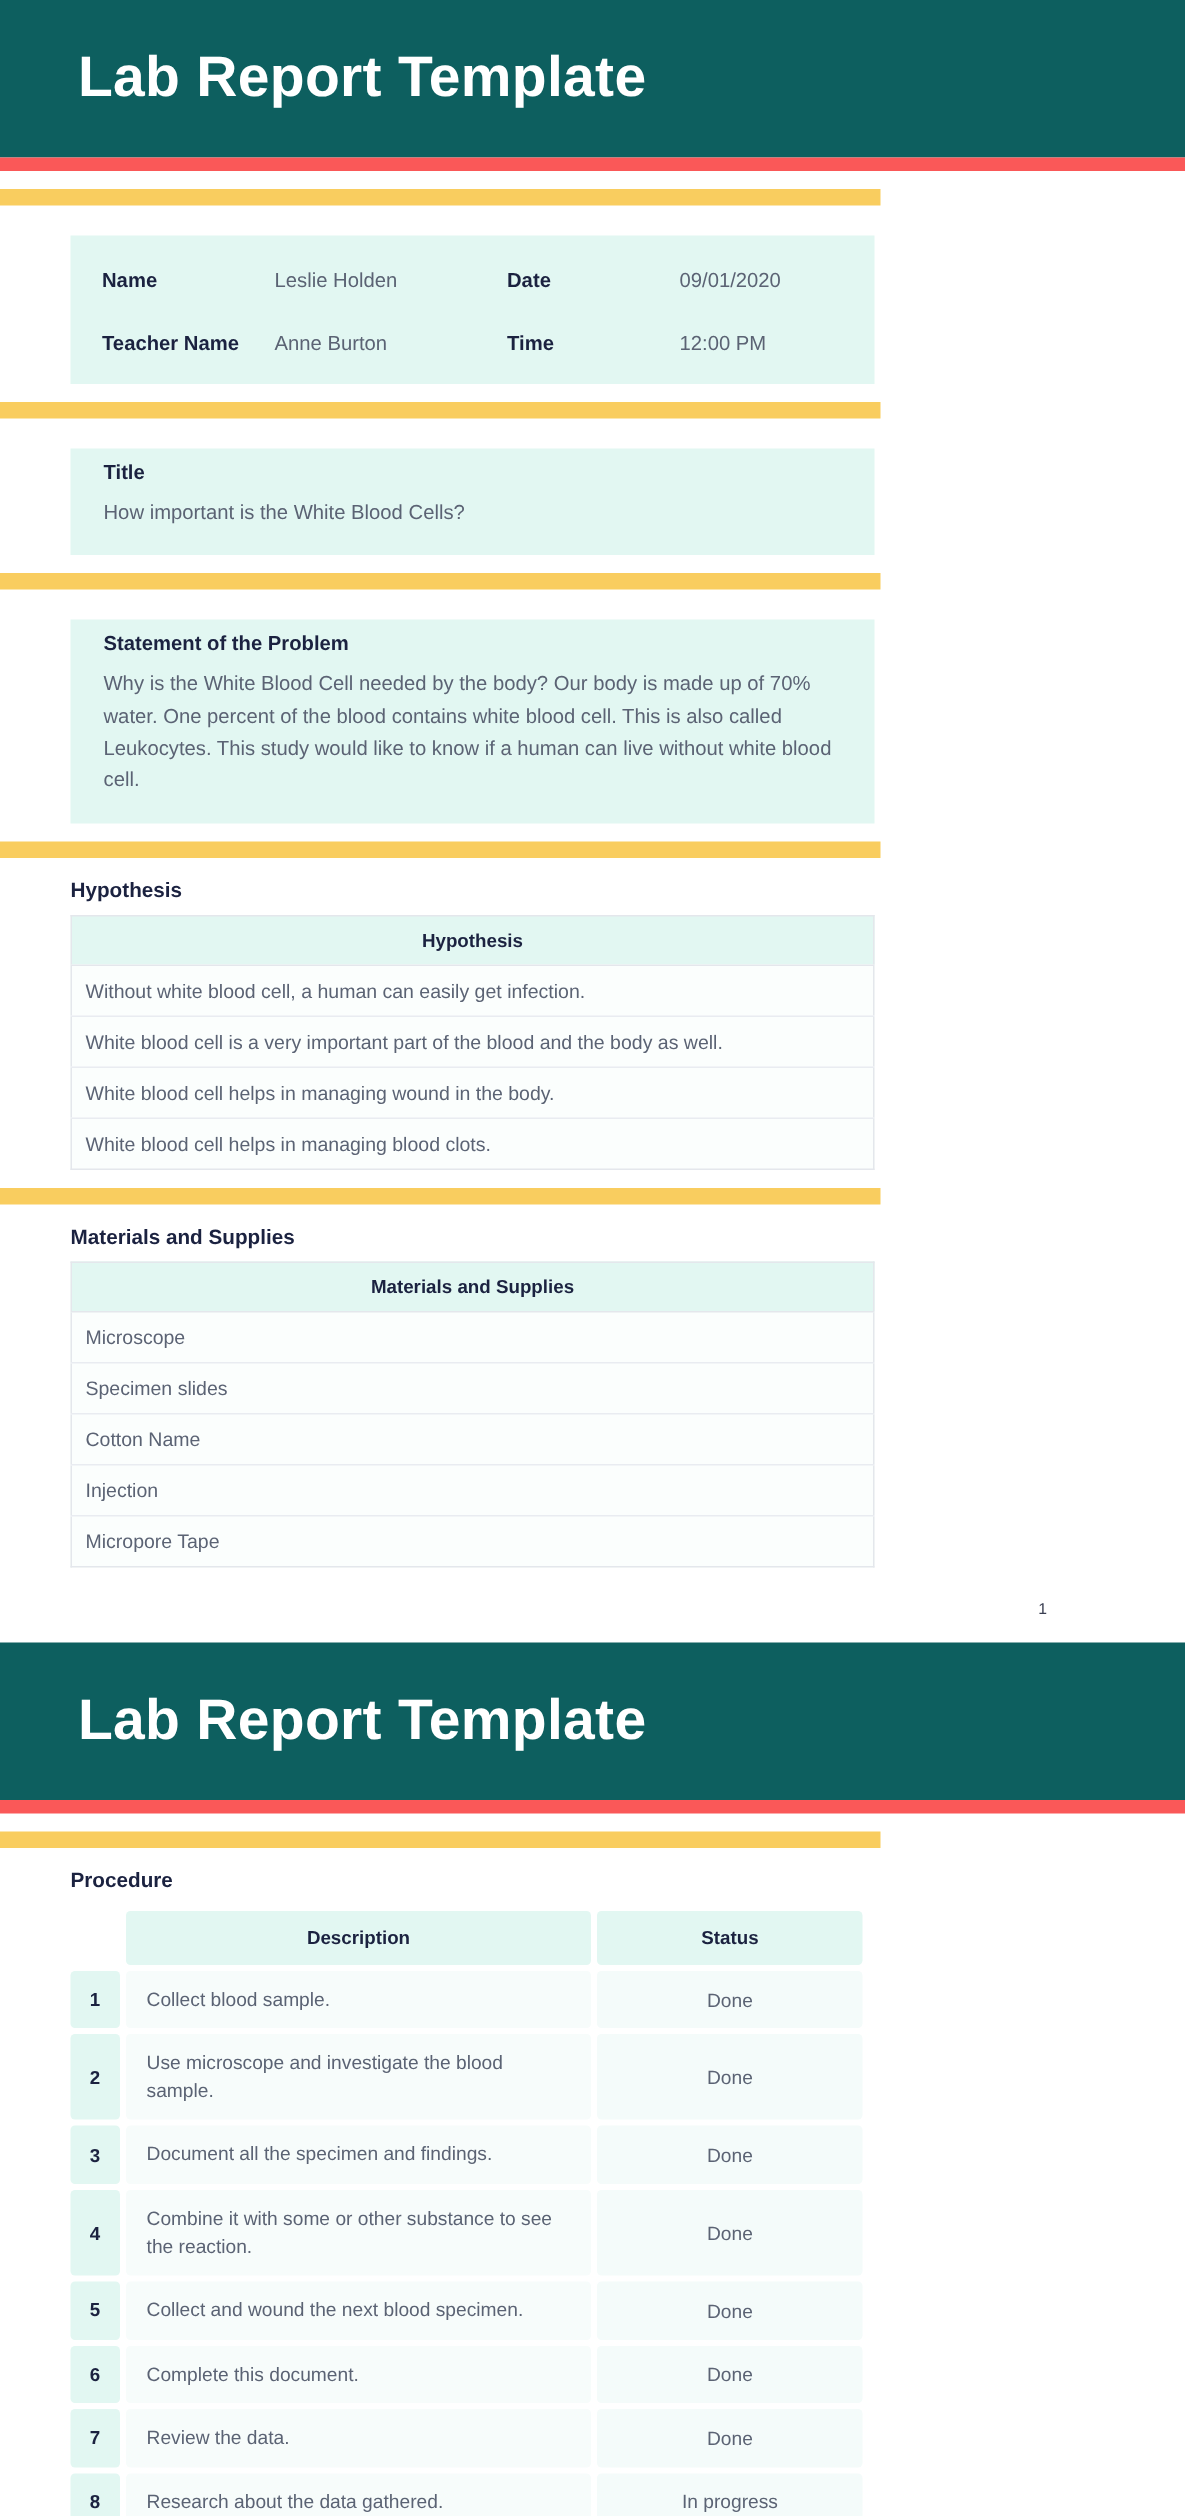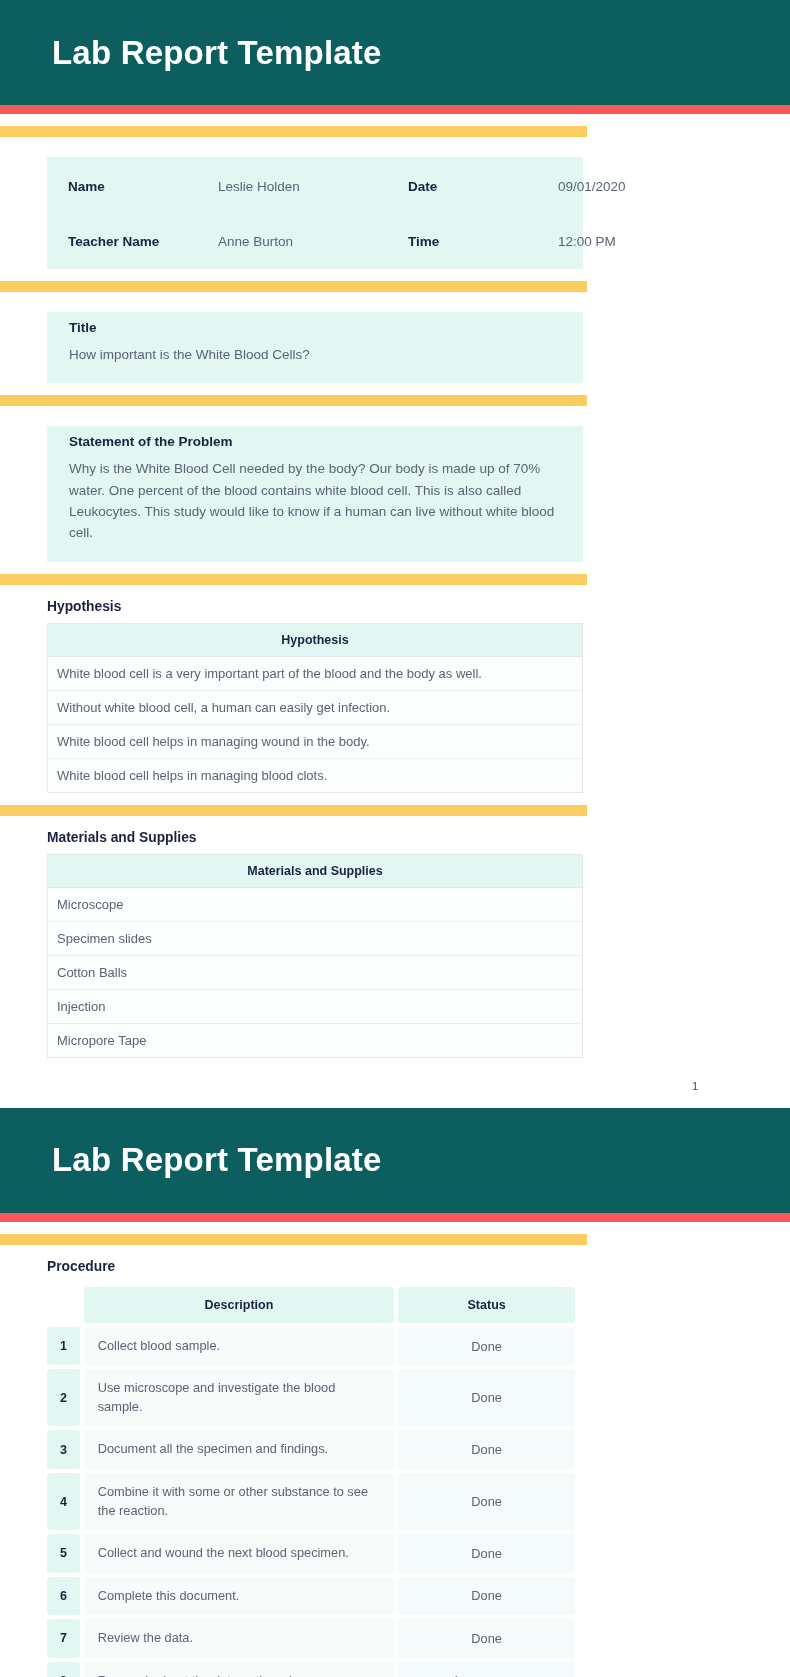--- a/index.html
+++ b/index.html
@@ -20,21 +20,21 @@
   
   .banner {
     background: #0d5f5f;
     height: 105px;
     display: flex;
     align-items: center;
     padding-left: 52px;
   }
   .banner-title {
     color: #ffffff;
-    font-size: 33px;
+    font-size: 38px;
     font-weight: bold;
     letter-spacing: 0.2px;
   }
   .coral-rule {
     height: 9px;
     background: #fa5858;
     width: 100%;
   }
 
   
@@ -51,21 +51,20 @@
     margin: 20px 0 0 47px;
     width: 536px;
     padding: 20px 0 18px 0;
   }
   .info-grid {
     display: grid;
     grid-template-columns: 115px 155px 115px 150px;
     row-gap: 22px;
     align-items: start;
     padding-left: 21px;
-    gap: 35px;
   }
   .info-label {
     font-weight: bold;
     font-size: 13.5px;
     color: #1b2240;
     line-height: 1.45;
   }
   .info-value {
     font-size: 13.5px;
     color: #5b6374;
@@ -235,24 +234,24 @@
   <div class="section">
     <div class="section-heading">Hypothesis</div>
     <table class="list-table">
       <thead>
         <tr>
           <th>Hypothesis</th>
         </tr>
       </thead>
       <tbody id="hypothesis-body">
           <tr>
+            <td>Without white blood cell, a human can easily get infection.</td>
+          </tr>
+          <tr>
             <td>White blood cell is a very important part of the blood and the body as well.</td>
-          </tr>
-          <tr>
-            <td>Without white blood cell, a human can easily get infection.</td>
           </tr>
           <tr>
             <td>White blood cell helps in managing wound in the body.</td>
           </tr>
           <tr>
             <td>White blood cell helps in managing blood clots.</td>
           </tr>
         </tbody>
     </table>
   </div>
@@ -268,21 +267,21 @@
         </tr>
       </thead>
       <tbody id="materials-body">
           <tr>
             <td>Microscope</td>
           </tr>
           <tr>
             <td>Specimen slides</td>
           </tr>
           <tr>
-            <td>Cotton Balls</td>
+            <td>Cotton Name</td>
           </tr>
           <tr>
             <td>Injection</td>
           </tr>
           <tr>
             <td>Micropore Tape</td>
           </tr>
         </tbody>
     </table>
   </div>

